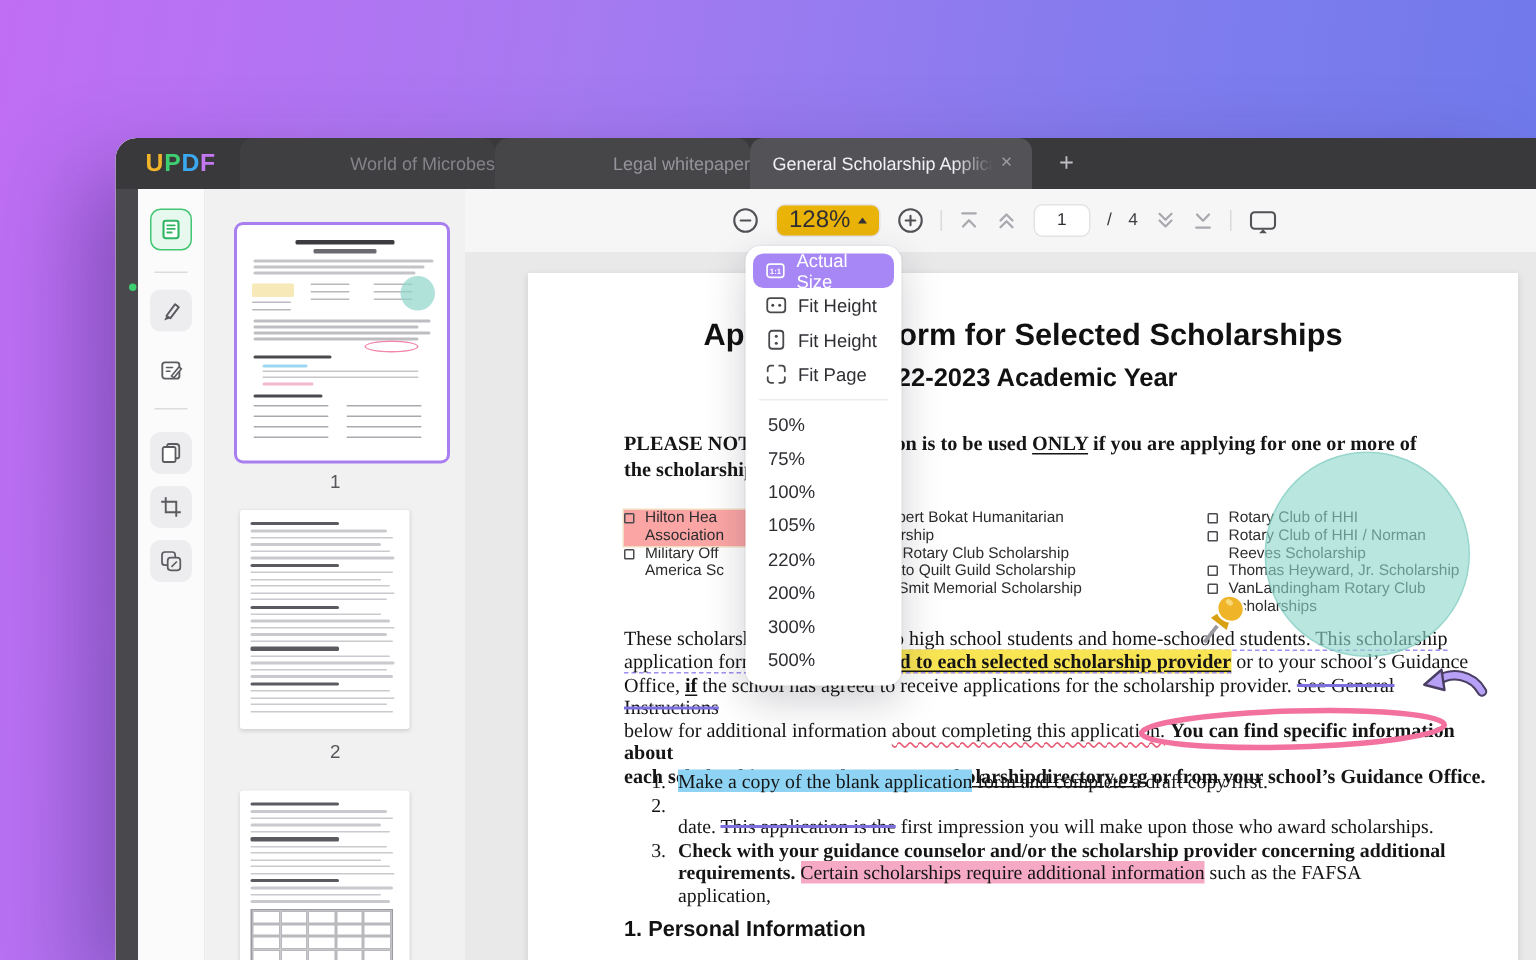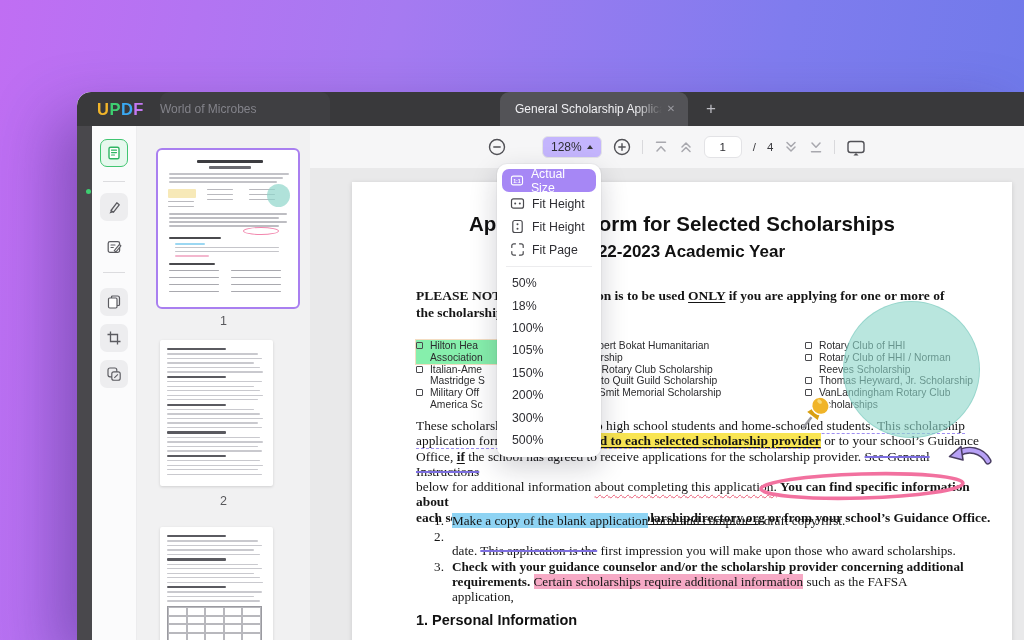--- a/index.html
+++ b/index.html
@@ -8,21 +8,21 @@
     background:linear-gradient(100deg,#c06ef3 0%,#a67af1 35%,#7f7cee 70%,#6b79e9 100%); }
 
   
   .window { position:absolute; left:77px; top:92px; right:0; bottom:0;
     border-radius:14px 0 0 0; background:#f6f6f7; overflow:hidden;
     box-shadow:-22px 24px 60px rgba(52,26,105,.38); }
 
   
   .tabbar { position:absolute; left:0; top:0; right:0; height:34px; background:#39393b; border-radius:14px 0 0 0; }
   .logo { position:absolute; left:20px; top:0; height:34px; display:flex; align-items:center; font-weight:bold; font-size:16.5px; letter-spacing:.5px; }
-  .tab { position:absolute; top:0; height:34px; display:flex; align-items:center; justify-content:flex-start;
+  .tab { position:absolute; top:0; height:34px; display:flex; align-items:center; justify-content:flex-end;
     font-size:12px; border-radius:9px 9px 0 0; cursor:default; }
   .tab1 { left:83px; width:170px; background:#3f3f42; color:#83838a; }
   .tab2 { left:253px; width:170px; background:#464649; color:#94949b; }
   .tab3 { left:423px; width:188px; background:#535357; color:#f0f0f3; justify-content:flex-start; padding:0 26px 0 15px; }
   .tab3 .tab-label { overflow:hidden; white-space:nowrap; width:150px;
     -webkit-mask-image:linear-gradient(90deg,#000 82%,transparent); mask-image:linear-gradient(90deg,#000 82%,transparent); }
   .tab-close { position:absolute; right:9px; top:9px; width:16px; height:16px; line-height:16px; text-align:center; color:#9b9ba1; font-size:10px; }
   .newtab { position:absolute; left:618px; top:0; width:32px; height:34px; display:flex; align-items:center; justify-content:center; color:#bdbdc3; font-size:17px; font-weight:300; }
 
   
@@ -43,37 +43,37 @@
   .thumb3 { left:23px; top:401px; width:113px; height:146px; }
   .thumb-num { position:absolute; width:100%; text-align:center; font-size:12.5px; color:#58585c; }
   .d { position:absolute; }
   .mini-line { border-radius:1px; }
 
   
   .docarea { position:absolute; left:233px; top:34px; right:0; bottom:0; background:#f6f6f7; }
   .toolbar { position:absolute; left:0; top:0; right:0; height:42px; }
   .controls { position:absolute; left:178px; top:8px; height:26px; display:flex; align-items:center; gap:11px; }
   .tb-sep { width:1px; height:14px; background:#d9d9dc; }
-  .zoom-box { height:22px; background:#c4b5fd; border:1px solid #e3e3e6; border-radius:6px; display:flex; align-items:center; gap:5px; padding:0 8px; font-size:12px; color:#2e2e33;margin-left:25px; }
+  .zoom-box { height:22px; background:#eab308; border:1px solid #e3e3e6; border-radius:6px; display:flex; align-items:center; gap:5px; padding:0 8px; font-size:16px; color:#2e2e33; }
   .tri-up { width:0; height:0; border-left:3.5px solid transparent; border-right:3.5px solid transparent; border-bottom:4.5px solid #333; }
   .page-box { width:38px; height:22px; background:#fff; border:1px solid #e3e3e6; border-radius:6px; display:flex; align-items:center; justify-content:center; font-size:11.5px; color:#2e2e33; }
   .pg-txt { font-size:11.5px; color:#3a3a3f; }
   .canvas { position:absolute; left:0; top:42px; right:0; bottom:0; background:#e9e9ea; overflow:hidden; }
   .page { position:absolute; left:42px; top:14px; width:660px; height:980px; background:#fff; box-shadow:0 1px 5px rgba(0,0,0,.13); }
 
   
   .doc-title { position:absolute; top:30px; left:0; width:660px; text-align:center; font-weight:bold; font-size:20.5px; color:#111; }
   .doc-subtitle { position:absolute; top:60px; left:0; width:660px; text-align:center; font-weight:bold; font-size:17px; color:#111; }
   .serif { font-family:"Liberation Serif", serif; color:#151515; }
   .note-para { position:absolute; top:106px; left:64px; width:565px; font-size:13.5px; line-height:16.5px; }
   .para2 { position:absolute; top:236px; left:64px; width:575px; font-size:13.4px; line-height:15.3px; }
   .chk-col { position:absolute; top:158px; font-size:10.3px; line-height:11.8px; color:#2c2c2e; }
   .chk-item { display:flex; gap:7px; }
   .chk-box { flex:0 0 auto; width:7px; height:7px; border:1px solid #4a4a4e; border-radius:1px; margin-top:2px; }
-  .chk-hl { background:#86efac; outline:1px solid #f3ddc2; }
+  .chk-hl { background:#fca5a5; outline:1px solid #f3ddc2; }
   .gi-head { position:absolute; top:311px; left:64px; font-size:15px; font-weight:bold; color:#111; }
   .gi-list { position:absolute; top:332px; left:78px; width:540px; font-size:13.2px; line-height:14.7px; }
   .gi-item { display:flex; gap:8px; margin-bottom:1px; }
   .gi-num { flex:0 0 14px; text-align:right; }
   .personal-head { position:absolute; top:430px; left:64px; font-size:14.5px; font-weight:bold; color:#111; }
 
   .s-bold { font-weight:bold; }
   .s-underline { text-decoration:underline; text-decoration-thickness:1.4px; text-underline-offset:2px; }
   .s-dashed { border-bottom:1.5px dashed #9f8ef2; }
   .s-hl-yellow { background:#f9e553; }
@@ -105,20 +105,23 @@
 
     <div class="tabbar">
       <div class="logo">
         <span style="color: rgb(242, 181, 42);">U</span>
           <span style="color: rgb(62, 207, 113);">P</span>
           <span style="color: rgb(58, 169, 242);">D</span>
           <span style="color: rgb(196, 120, 242);">F</span>
       </div>
       <div class="tab tab1">
         <span>World of Microbes</span>
+      </div>
+      <div class="tab tab2">
+        <span>Legal whitepaper</span>
       </div>
       <div class="tab tab3">
         <span class="tab-label">General Scholarship Applica</span>
         <span class="tab-close">✕</span>
       </div>
       <div class="newtab">+</div>
     </div>
 
     <div class="sliver"></div>
     <div class="green-dot"></div>
@@ -327,24 +330,20 @@
           <div class="doc-subtitle">2022-2023 Academic Year</div>
           <div class="note-para serif"><span class="s-bold">PLEASE NOTE: This application is to be used </span><span class="s-bold s-underline">ONLY</span><span class="s-bold"> if you are applying for one or more of</span><br><span class="s-bold">the scholarships listed below:</span></div>
 
           <div class="chk-col" style="left:64px; width:135px">
               <div class="chk-item chk-hl">
                 <span class="chk-box"></span>
                 <div>Hilton Hea<br>Association</div>
               </div>
               <div class="chk-item">
                 <span class="chk-box"></span>
-                <div>Italian-Ame<br>Mastridge S</div>
-              </div>
-              <div class="chk-item">
-                <span class="chk-box"></span>
                 <div>Military Off<br>America Sc</div>
               </div>
             </div>
           <div class="chk-col" style="left:203px; width:240px">
               <div class="chk-item">
                 <span class="chk-box"></span>
                 <div>Dr. Robert Bokat Humanitarian<br>Scholarship</div>
               </div>
               <div class="chk-item">
                 <span class="chk-box"></span>
@@ -451,30 +450,30 @@
         <svg width="15" height="15" viewBox="0 0 15 15">
             <path d="M5.5 1.8 H3.8 A2 2 0 0 0 1.8 3.8 V5.5 M9.5 1.8 h1.7 a2 2 0 0 1 2 2 V5.5 M13.2 9.5 v1.7 a2 2 0 0 1 -2 2 H9.5 M5.5 13.2 H3.8 a2 2 0 0 1 -2 -2 V9.5" fill="none" stroke="#4a4a4e" stroke-width="1.2" stroke-linecap="round"></path>
           </svg>
         <span>Fit Page</span>
       </div>
       <div class="zm-divider"></div>
       <div class="zm-pct">
           <span>50%</span>
         </div>
       <div class="zm-pct">
-          <span>18%</span>
+          <span>75%</span>
         </div>
       <div class="zm-pct">
           <span>100%</span>
         </div>
       <div class="zm-pct">
           <span>105%</span>
         </div>
       <div class="zm-pct">
-          <span>150%</span>
+          <span>220%</span>
         </div>
       <div class="zm-pct">
           <span>200%</span>
         </div>
       <div class="zm-pct">
           <span>300%</span>
         </div>
       <div class="zm-pct">
           <span>500%</span>
         </div>

